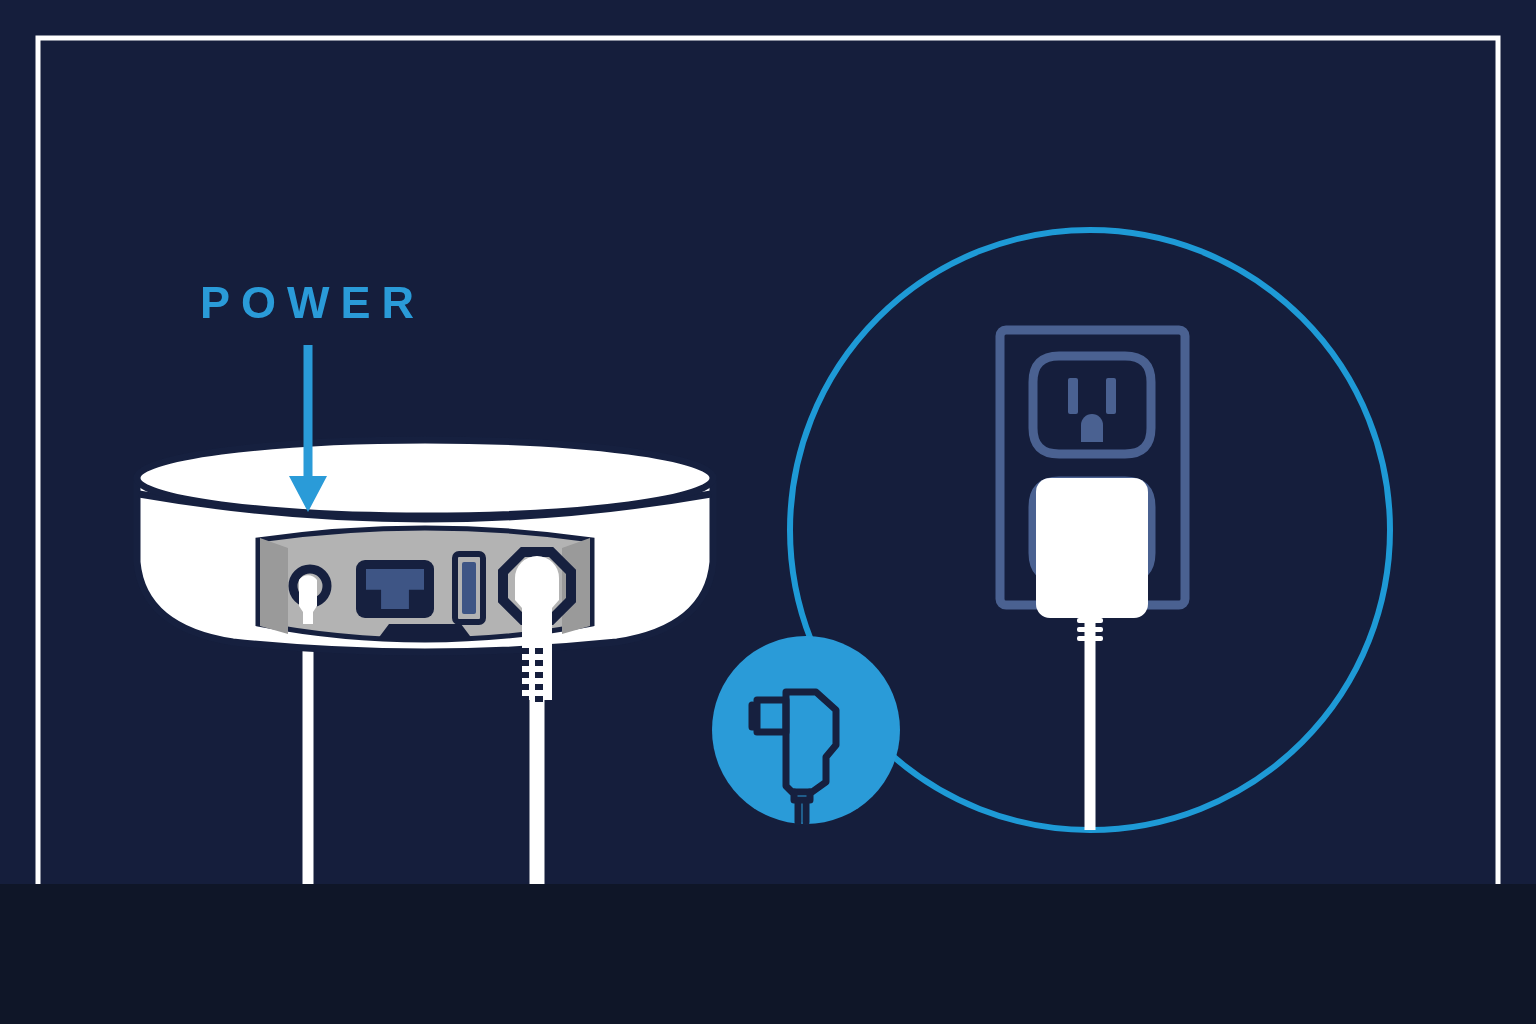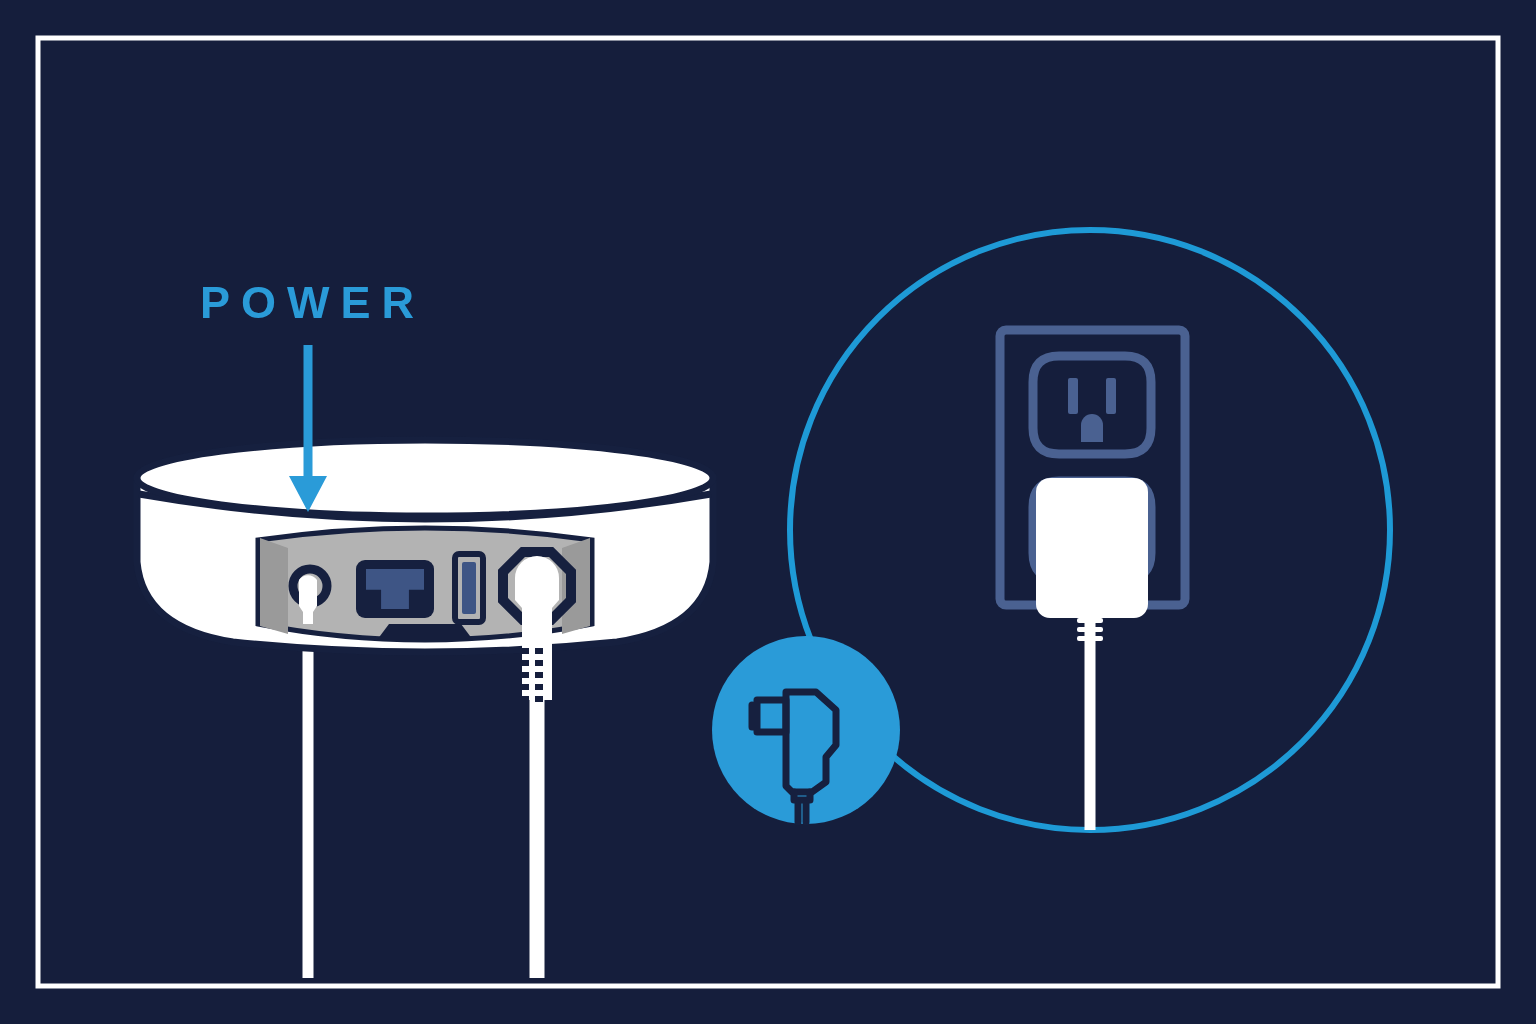--- a/index.html
+++ b/index.html
@@ -6,21 +6,21 @@
     margin: 0;
     padding: 0;
     background: #0f1628;
   }
   body {
     font-family: "Liberation Sans", sans-serif;
   }
   #stage {
     position: relative;
     width: 1536px;
-    height: 1024px;
+    height: 884px;
     overflow: hidden;
   }
   #stage svg {
     display: block;
   }
   .power-label {
     font-family: "Liberation Sans", sans-serif;
     font-weight: bold;
     font-size: 45px;
     letter-spacing: 11px;

